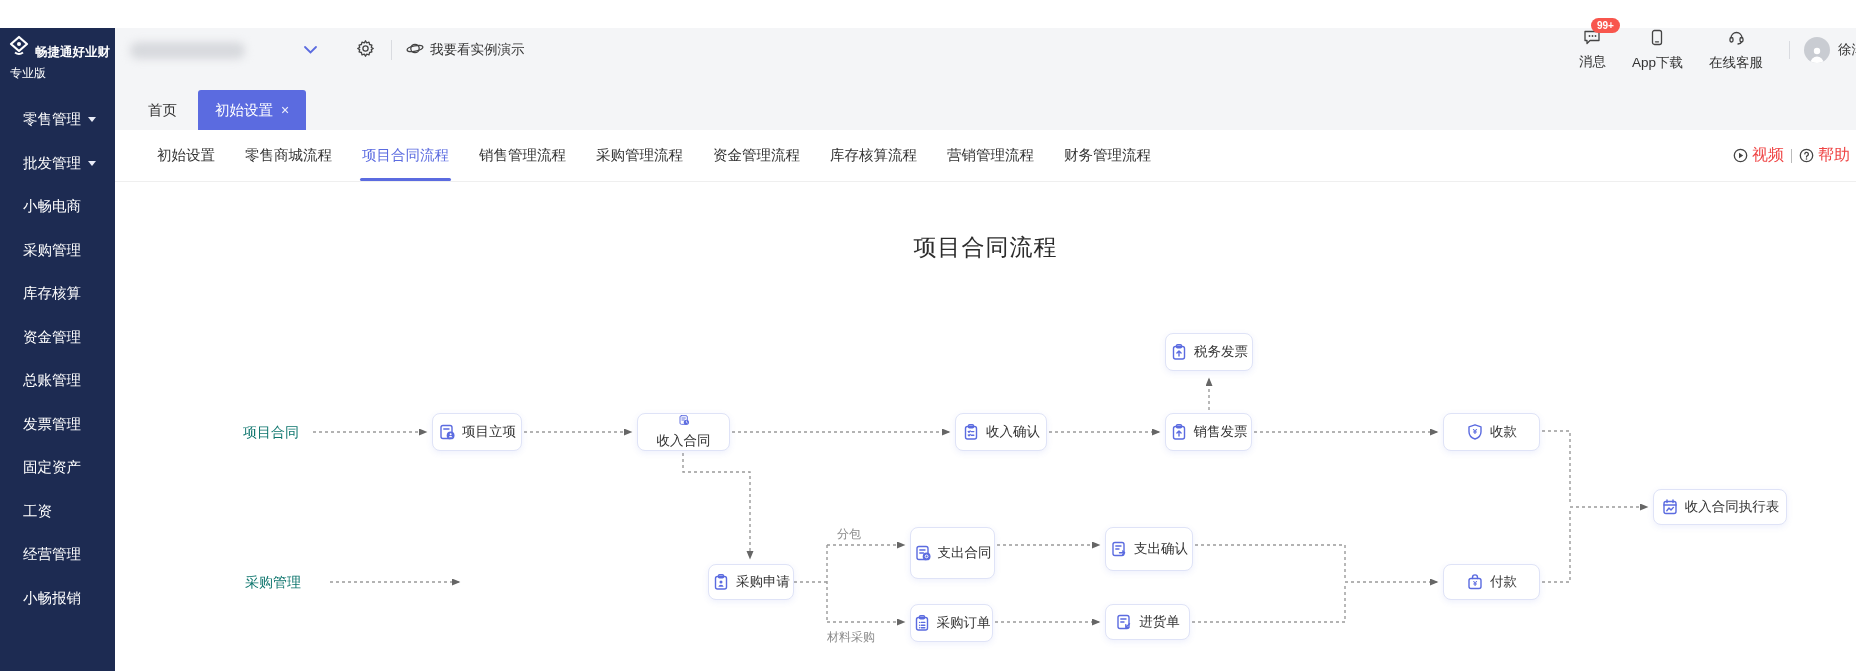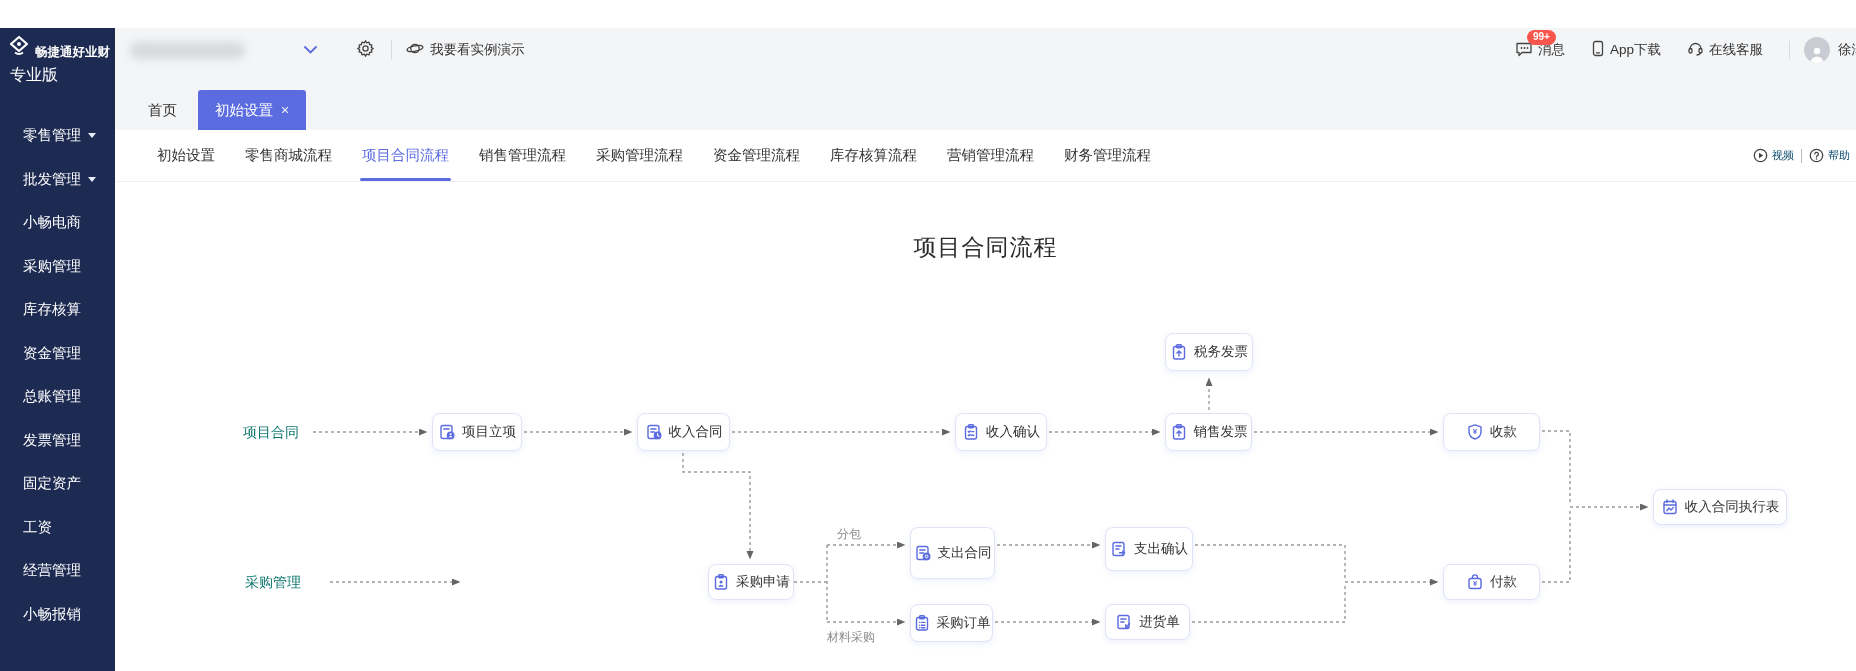--- a/index.html
+++ b/index.html
@@ -6,40 +6,40 @@
   html,body { width:1856px; height:671px; overflow:hidden; background:#fff;
     font-family:"Liberation Sans","DejaVu Sans",sans-serif; }
   .topstrip { height:28px; background:#fff; }
   .app { position:relative; width:1856px; height:643px; display:flex; }
 
   
   .sidebar { width:115px; background:#1d2b52; height:643px; flex:0 0 115px; color:#fff; }
   .logoblock { padding:7px 6px 4px 8px; }
   .logorow { display:flex; align-items:flex-end; gap:5px; }
   .brandname { font-size:12.5px; font-weight:bold; white-space:nowrap; letter-spacing:0; }
-  .edition { font-size:16px; margin:4px 0 12px 2px; color:#fff; }
+  .edition { font-size:12px; margin:4px 0 0 2px; color:#fff; }
   .menu { list-style:none; margin-top:12px; }
   .menu li { height:43.5px; display:flex; align-items:center; padding-left:23px;
     font-size:14.5px; font-weight:500; cursor:pointer; }
   .caret { width:0; height:0; border-left:4.5px solid transparent; border-right:4.5px solid transparent;
     border-top:5.5px solid #e8ecf8; margin-left:7px; }
 
   
   .main { flex:1; display:flex; flex-direction:column; min-width:0; }
 
   
   .topbar { height:44px; background:#f4f5f7; display:flex; align-items:center; padding-left:15px; }
   .blurblob { width:115px; height:17px; border-radius:8px; background:#d7d9dd; filter:blur(4px); }
   .chev { margin-left:58px; }
   .gear { margin-left:38px; cursor:pointer; }
   .vdiv { width:1px; height:20px; background:#d9dbe0; margin:0 14px 0 16px; }
   .demolink { display:flex; align-items:center; gap:6px; font-size:13.5px; color:#333; cursor:pointer; }
   .tb-right { margin-left:auto; display:flex; align-items:center; }
   .tb-item { display:flex; align-items:center; gap:5px; font-size:13.5px; color:#333;
-    cursor:pointer; position:relative; margin-right:26px; }
+    cursor:pointer; position:relative; margin-right:26px;flex-direction:column; }
   .badge { position:absolute; top:-11px; left:12px; background:#f8564d; color:#fff; font-size:10px;
     font-weight:bold; border-radius:8px; padding:1.5px 6px; line-height:1.2; white-space:nowrap; }
   .vdiv2 { width:1px; height:18px; background:#d9dbe0; margin-right:14px; }
   .avatar { width:26px; height:26px; border-radius:50%; background:#c9ccd2; display:flex;
     align-items:flex-end; justify-content:center; overflow:hidden; margin-right:8px; flex:0 0 26px; }
   .username { font-size:13.5px; color:#333; width:18px; overflow:hidden; white-space:nowrap; }
 
   
   .tabstrip { height:58px; background:#f4f5f7; display:flex; align-items:flex-end; padding-left:12px; }
   .tab { height:40px; display:flex; align-items:center; padding:0 21px; font-size:14.5px; color:#333;
@@ -49,21 +49,21 @@
 
   
   .subnav { height:52px; background:#fff; border-bottom:1px solid #efefef; display:flex;
     align-items:stretch; padding-left:42px; position:relative; }
   .subnav .ntab { display:flex; align-items:center; margin-right:30px; font-size:14.5px; color:#333;
     cursor:pointer; position:relative; white-space:nowrap; }
   .subnav .ntab.active { color:#5b6be0; }
   .subnav .ntab.active::after { content:""; position:absolute; left:-2px; right:-2px; bottom:0;
     height:3px; background:#5b6be0; border-radius:2px; }
   .nav-right { margin-left:auto; display:flex; align-items:center; gap:7px; padding-right:6px;
-    font-size:11px; color:#0c4a6e; }
+    font-size:16px; color:#ef4444; }
   .nav-right .seg { display:flex; align-items:center; gap:4px; cursor:pointer; }
   .nr-div { width:1px; height:14px; background:#bbb; }
 
   
   .content { position:relative; flex:1; background:#fff; }
   .pagetitle { position:absolute; top:50px; left:0; width:100%; text-align:center; font-size:23px;
     font-weight:500; color:#2b2b2b; letter-spacing:1px; }
   .flow { position:absolute; inset:0; }
   .flow svg.wires { position:absolute; left:0; top:0; }
   .node { position:absolute; height:38px; background:#fff; border:1px solid #dfe3f7; border-radius:8px;
@@ -299,21 +299,21 @@
           <svg width="18" height="18" viewBox="0 0 18 18">
             <rect x="3" y="2.5" width="11" height="13" rx="2" class="s"></rect>
             <path d="M5.8 6 H11" class="s"></path>
             <circle cx="12.6" cy="12.4" r="3.9" class="sfill"></circle>
             <circle cx="12.6" cy="11.2" r="1" fill="#fff"></circle>
             <path d="M10.7 14.3 a2 2 0 0 1 3.8 0 Z" fill="#fff"></path>
           </svg>
           <span>项目立项</span>
         </div>
 
-        <div class="node" style="left:522px; top:231px; width:93px;">
+        <div class="node" style="left:522px; top:231px; width:93px;flex-direction:column;">
           <svg width="18" height="18" viewBox="0 0 18 18">
             <rect x="3" y="2.5" width="11" height="13" rx="2" class="s"></rect>
             <path d="M5.8 6 H11 M5.8 9 H9.5" class="s"></path>
             <circle cx="12.6" cy="12.4" r="3.9" class="sfill"></circle>
             <path d="M12.6 10.6 V12.5 L14 13.3" stroke="#fff" stroke-width="1.1" fill="none" stroke-linecap="round"></path>
           </svg>
           <span>收入合同</span>
         </div>
 
         <div class="node" style="left:840px; top:231px; width:92px;">

